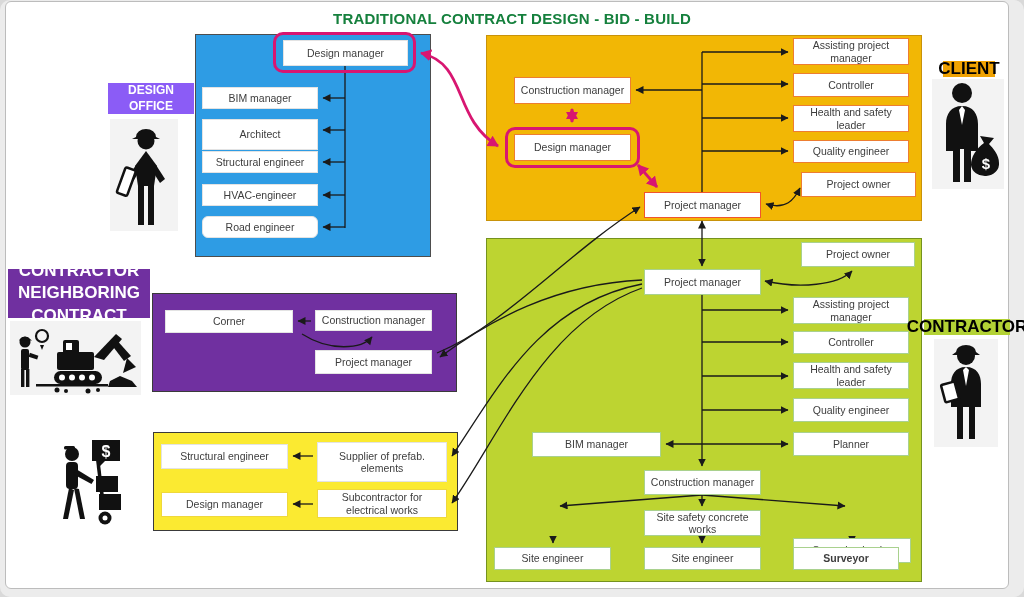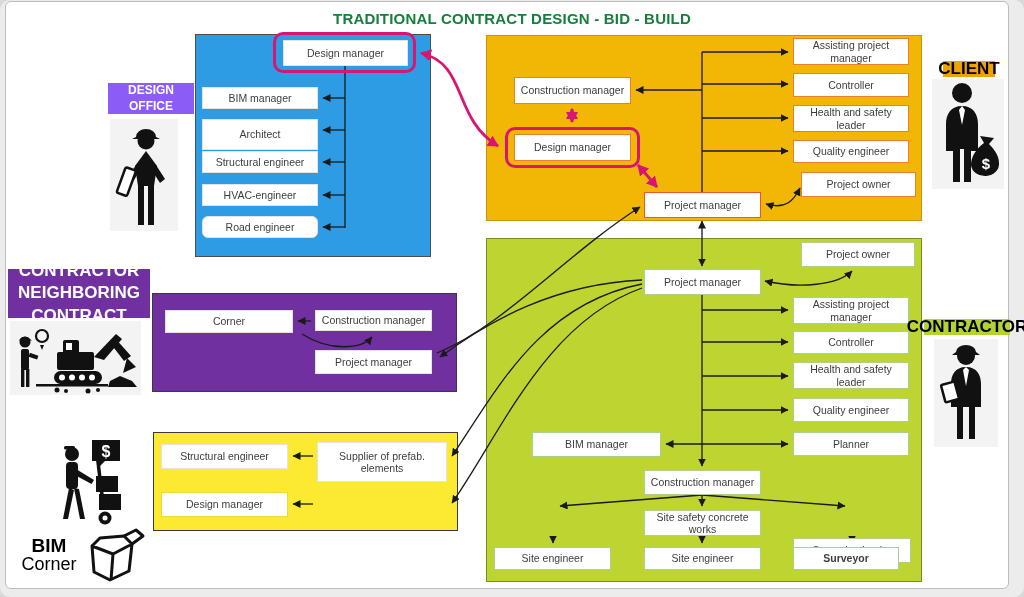--- a/index.html
+++ b/index.html
@@ -151,20 +151,21 @@
   <div class="box gb" style="left:644px;top:547px;width:117px;height:23px;">Site engineer</div>
   <div class="box gb" style="left:793px;top:547px;width:106px;height:23px;font-weight:bold;">Surveyor</div>
 
   <div class="box" style="left:165px;top:310px;width:128px;height:23px;">Corner</div>
   <div class="box" style="left:315px;top:310px;width:117px;height:21px;">Construction manager</div>
   <div class="box" style="left:315px;top:350px;width:117px;height:24px;">Project manager</div>
 
   <div class="box" style="left:161px;top:444px;width:127px;height:25px;">Structural engineer</div>
   <div class="box" style="left:317px;top:442px;width:130px;height:40px;">Supplier of prefab. elements</div>
   <div class="box yb" style="left:161px;top:492px;width:127px;height:25px;">Design manager</div>
+  <div class="box yb" style="left:317px;top:489px;width:130px;height:29px;">Subcontractor for electrical works</div>
 
   <div class="seclabel" style="left:108px;top:83px;width:86px;height:31px;background:#8b5cf6;color:#fff;font-size:12px;">
     <span>DESIGN</span>
     <span>OFFICE</span>
   </div>
   <div class="seclabel" style="left:943px;top:61px;width:52px;height:16px;background:#F0A202;color:#000;">
     <span>CLIENT</span>
   </div>
   <div class="seclabel" style="left:924px;top:319px;width:86px;height:16px;background:#B3D235;color:#000;">
     <span>CONTRACTOR</span>
@@ -244,25 +245,13 @@
       <path d="M24,31 L42,42 l-2.5,4 L21,36 z"></path>
       <path d="M17,50 L11,81 h5 l6,-29 z"></path>
       <path d="M22,50 L28,81 h5 l-6,-30 z"></path>
       <path d="M44,22 l6,50 3.5,-1 -6,-49 z"></path>
       <rect x="44" y="38" width="22" height="16"></rect>
       <rect x="47" y="56" width="22" height="16"></rect>
       <circle cx="53" cy="80" r="6.5"></circle>
         <circle cx="53" cy="80" r="2.5" fill="#fff"></circle>
     </svg>
   </div>
-  <div class="logo" style="left:18px;top:526px;width:135px;height:58px;">
-    <div class="logo-text">
-      <div class="l1">BIM</div>
-      <div class="l2">Corner</div>
-    </div>
-    <svg width="66" height="58" viewBox="0 0 66 58" fill="none" stroke="#111" stroke-width="3" stroke-linejoin="round">
-      <path d="M12,20 L33,28 L52,18 L49,45 L30,54 L14,46 Z" fill="#fff"></path>
-      <path d="M33,28 L31,54"></path>
-      <path d="M52,18 L63,10 L56,4 L44,10" fill="#fff"></path>
-      <path d="M12,20 L20,12 L44,10 L52,18" fill="#fff"></path>
-    </svg>
-  </div>
 </div>
 
 </body></html>

